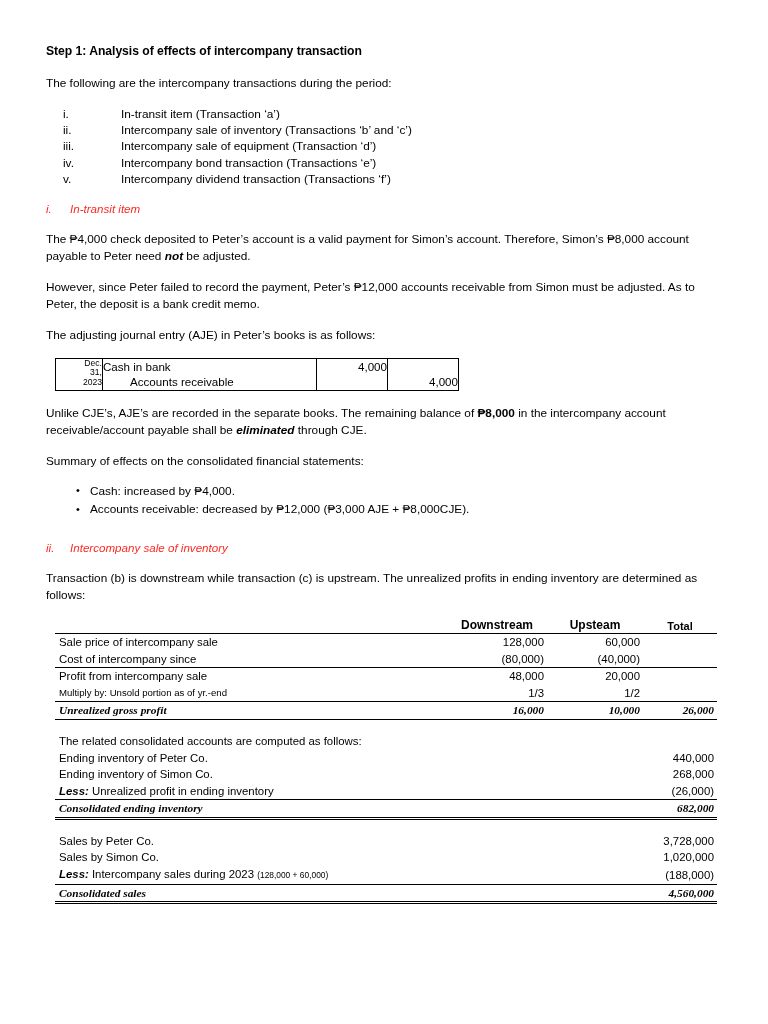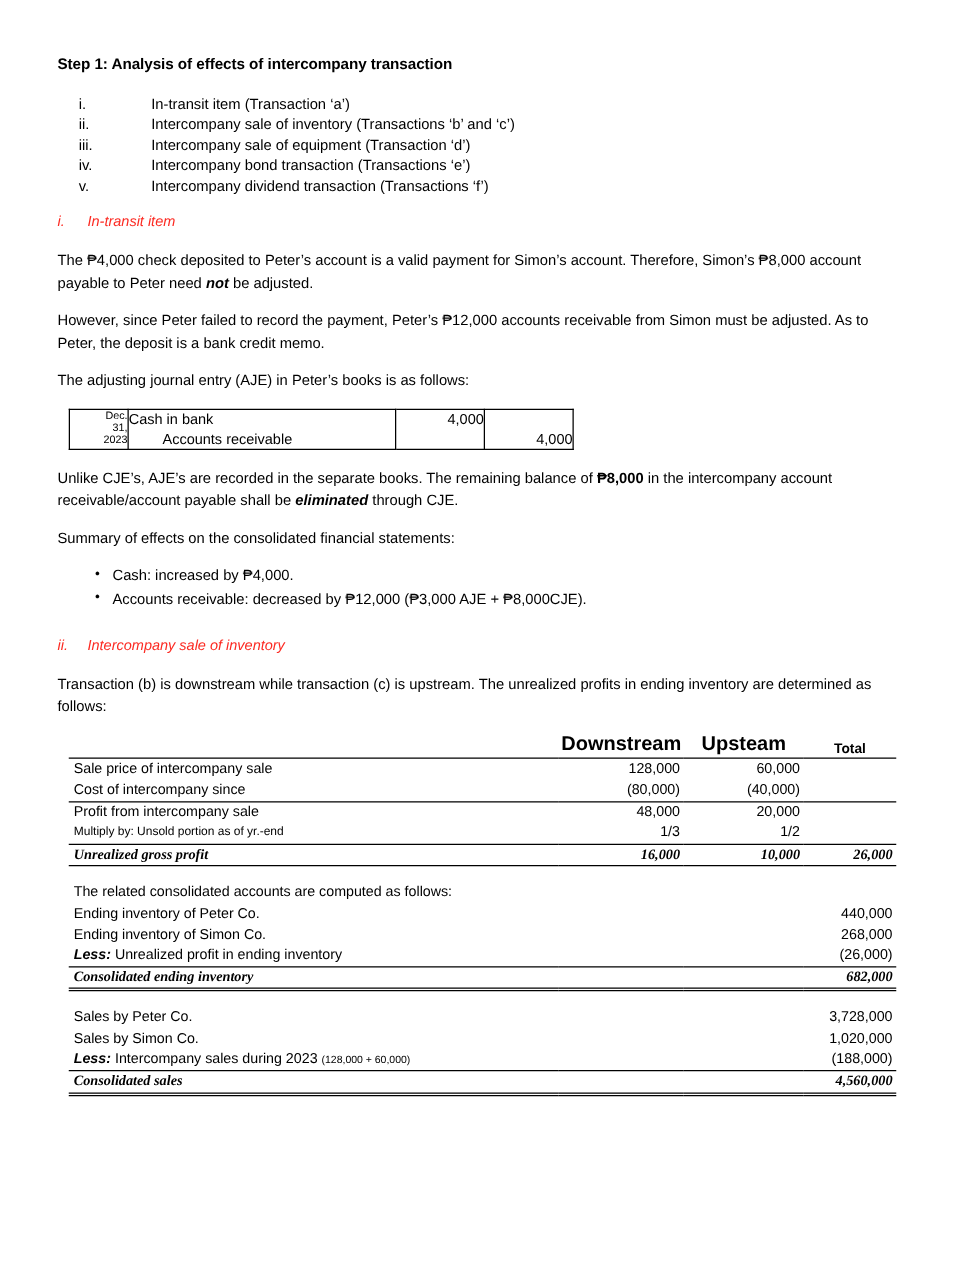--- a/index.html
+++ b/index.html
@@ -149,21 +149,21 @@
   }
   col.c-lbl  { width: 392px; }
   col.c-ds   { width: 100px; }
   col.c-us   { width: 96px; }
   col.c-tot  { width: 74px; }
 
   tr.hdr td {
     font-weight: bold;
     text-align: center;
     padding-bottom: 1px;
-    font-size: 16px;
+    font-size: 12px;
   }
   tr.hdr td.small-hdr { font-size: 11px; }
 
   .rule-top td   { border-top: 1.6px solid #000; }
   .rule-thin td  { border-top: 1px solid #000; }
   .rule-bot td   { border-bottom: 1.6px solid #000; }
   .dbl-bot td    { border-bottom: 3px double #000; padding-bottom: 1px; }
 
   tr.total td { font-weight: bold; font-style: italic; font-family: Liberation Serif, serif; }
 
@@ -171,20 +171,21 @@
 
   .blk-gap { height: 13px; }
 </style>
 </head>
 <body>
 
 <div class="page">
 
   <h1 class="doc-title">Step 1: Analysis of effects of intercompany transaction</h1>
 
+  <p class="para">The following are the intercompany transactions during the period:</p>
 
   <ol class="roman-list">
     <li>
       <span class="rn">i.</span>
       <span>In-transit item (Transaction ‘a’)</span>
     </li>
     <li>
       <span class="rn">ii.</span>
       <span>Intercompany sale of inventory (Transactions ‘b’ and ‘c’)</span>
     </li>

